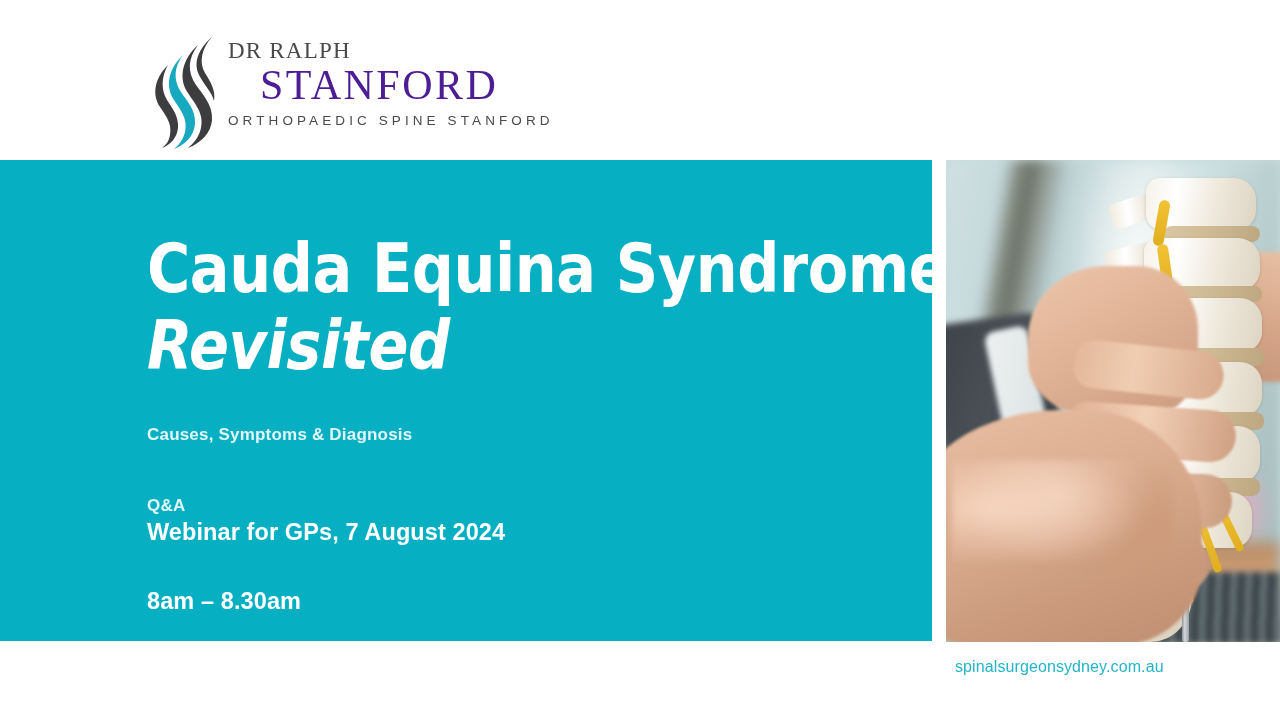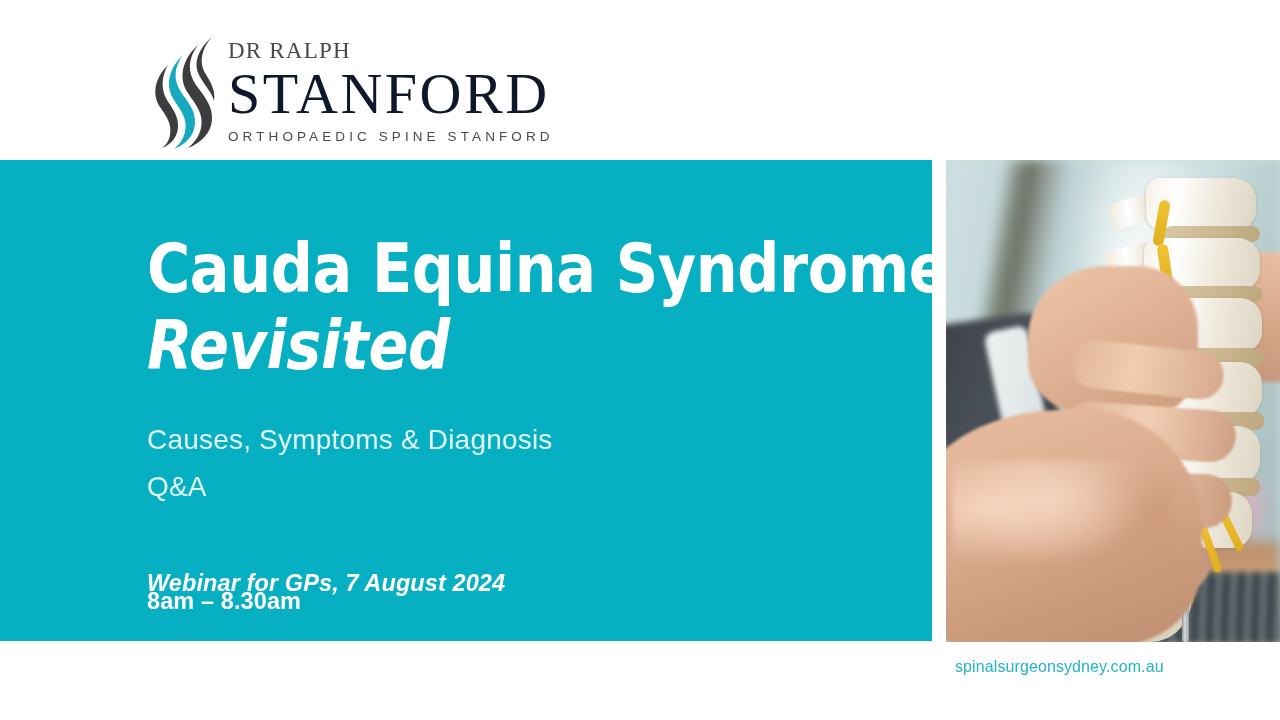--- a/index.html
+++ b/index.html
@@ -16,23 +16,24 @@
   .logo { position:absolute; left:146px; top:33px; width:380px; height:118px; }
   .logo-mark { position:absolute; left:0; top:2px; width:78px; height:114px; }
   .logo-text { position:absolute; left:82px; top:0px; width:300px; height:116px; }
   .logo-drralph {
     font-family:"Liberation Serif", serif;
     font-size:23px; letter-spacing:1.2px; color:#4a4a4a;
     line-height:1; padding-top:6px; white-space:nowrap;
   }
   .logo-stanford {
     font-family:"Liberation Serif", serif;
-    font-size:58px; letter-spacing:2.5px; color:#0f172a;
+    font-size:42px; letter-spacing:2.5px; color:#4c1d95;
     line-height:1.02; margin-top:2px; white-space:nowrap;
     font-weight:400;
+    margin-left:32px;
   }
   .logo-tag {
     font-family:"Liberation Sans", sans-serif;
     font-size:13.5px; letter-spacing:4.1px; color:#4a4a4a;
     line-height:1; margin-top:7px; white-space:nowrap;
   }
 
   
   .teal-panel {
     position:absolute; left:0; top:160px;
@@ -52,35 +53,35 @@
     position:absolute; left:147px; top:313px;
     font-size:67px; font-weight:700; font-style:italic; color:#ffffff;
     letter-spacing:-0.5px; line-height:1;
     white-space:nowrap;
     font-family:"DejaVu Sans", sans-serif;
     transform:scaleX(0.88); transform-origin:left center;
   }
 
   .bullet-line {
     position:absolute; left:147px;
-    font-size:28px; font-weight:400;
+    font-size:17px; font-weight:700;
     color:rgba(255,255,255,0.88);
     letter-spacing:0.2px; line-height:1;
     white-space:nowrap;
   }
   .bullet-1 { top:426px; }
-  .bullet-2 { top:473px; }
+  .bullet-2 { top:497px; }
 
   .detail-line {
     position:absolute; left:147px;
     font-size:23.5px; font-weight:700;
     color:#ffffff; letter-spacing:0.1px; line-height:1;
     white-space:nowrap;
   }
-  .detail-1 { top:572px;font-style:italic; }
+  .detail-1 { top:521px; }
   .detail-2 { top:590px; }
 
   
   .photo {
     position:absolute; left:946px; top:160px;
     width:334px; height:482px;
     overflow:hidden;
     background:#c8dcdd;
   }
   .ph { position:absolute; }

